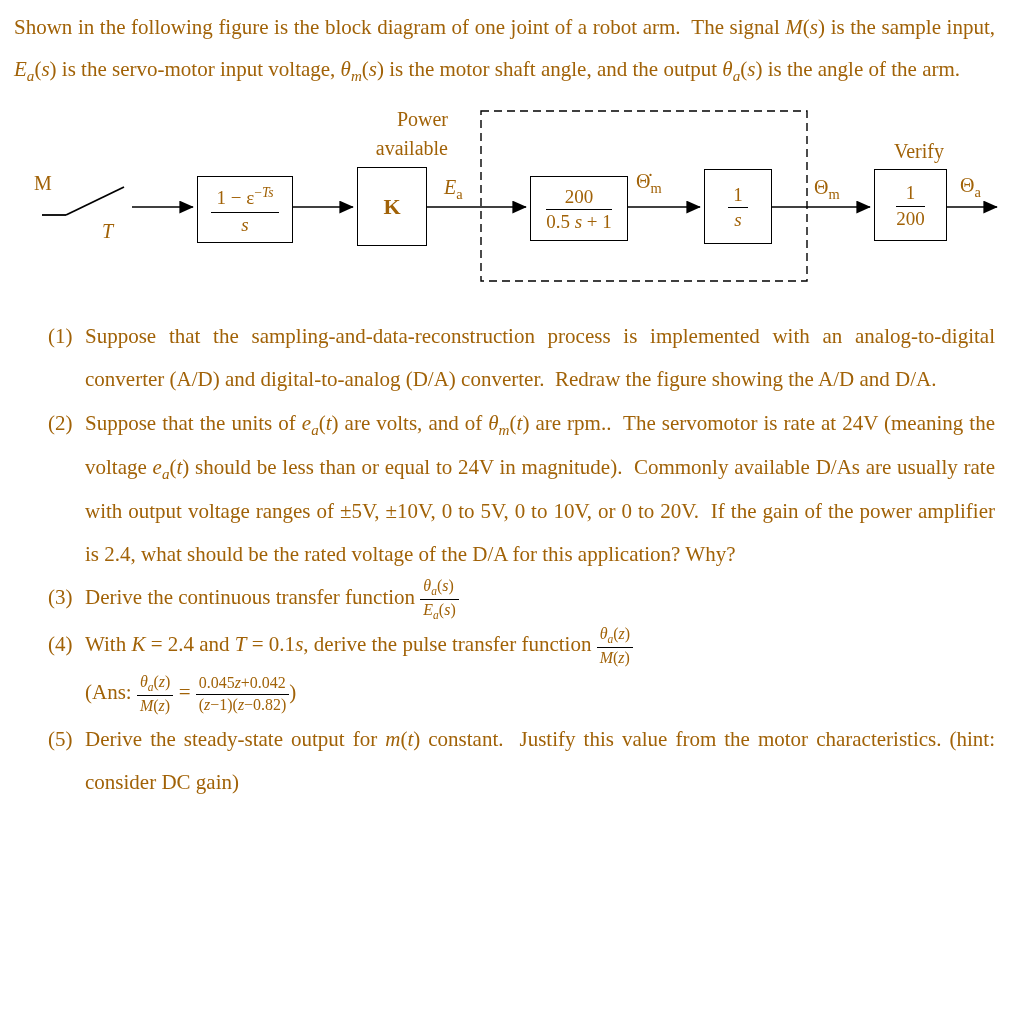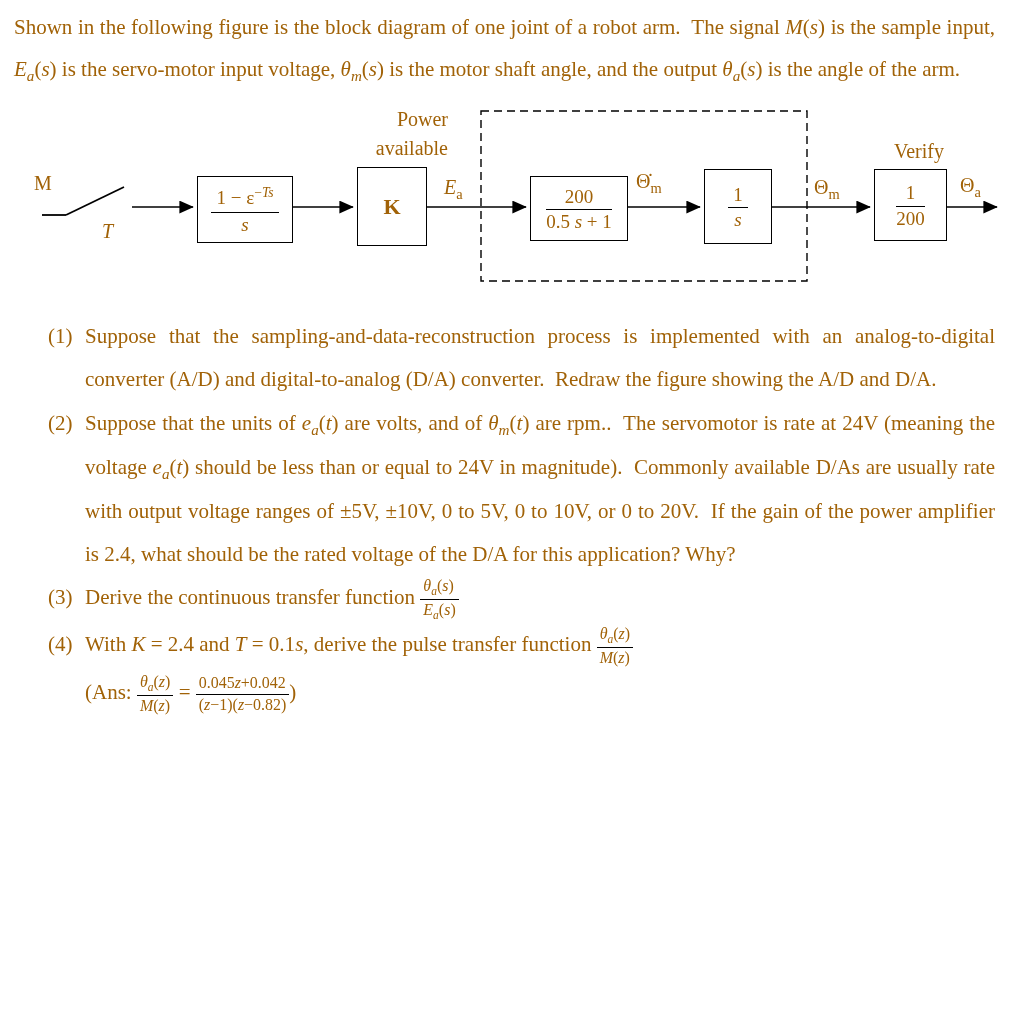--- a/index.html
+++ b/index.html
@@ -125,15 +125,18 @@
     <div class="q">
       <span class="qnum">(2)</span><span>Suppose that the units of <i>e<sub>a</sub></i>(<i>t</i>) are volts, and of <i>θ<sub>m</sub></i>(<i>t</i>) are rpm..&nbsp; The servomotor is rate at 24V (meaning the voltage <i>e<sub>a</sub></i>(<i>t</i>) should be less than or equal to 24V in magnitude).&nbsp; Commonly available D/As are usually rate with output voltage ranges of ±5V, ±10V, 0 to 5V, 0 to 10V, or 0 to 20V.&nbsp; If the gain of the power amplifier is 2.4, what should be the rated voltage of the D/A for this application? Why?</span>
     </div>
     <div class="q">
       <span class="qnum">(3)</span><span>Derive the continuous transfer function <span class="ifrac"><span class="fn"><i>θ<sub>a</sub></i>(<i>s</i>)</span><span class="fd"><i>E<sub>a</sub></i>(<i>s</i>)</span></span></span>
     </div>
     <div class="q">
       <span class="qnum">(4)</span><span>With <i>K</i> = 2.4 and <i>T</i> = 0.1<i>s</i>, derive the pulse transfer function <span class="ifrac"><span class="fn"><i>θ<sub>a</sub></i>(<i>z</i>)</span><span class="fd"><i>M</i>(<i>z</i>)</span></span></span>
     </div>
     <div class="ans">(Ans: <span class="ifrac"><span class="fn"><i>θ<sub>a</sub></i>(<i>z</i>)</span><span class="fd"><i>M</i>(<i>z</i>)</span></span> = <span class="ifrac"><span class="fn">0.045<i>z</i>+0.042</span><span class="fd">(<i>z</i>−1)(<i>z</i>−0.82)</span></span>)</div>
+    <div class="q">
+      <span class="qnum">(5)</span><span>Derive the steady-state output for <i>m</i>(<i>t</i>) constant.&nbsp; Justify this value from the motor characteristics. (hint: consider DC gain)</span>
+    </div>
   </div>
 
 </div>
 
 </body></html>

